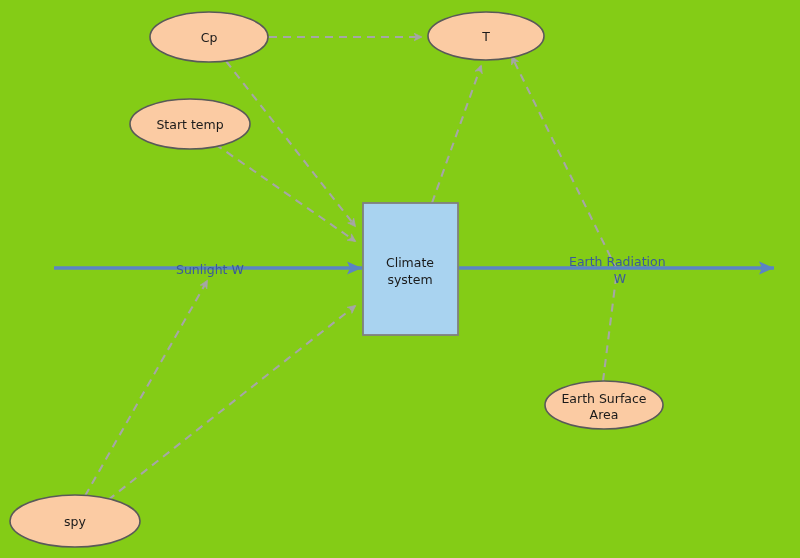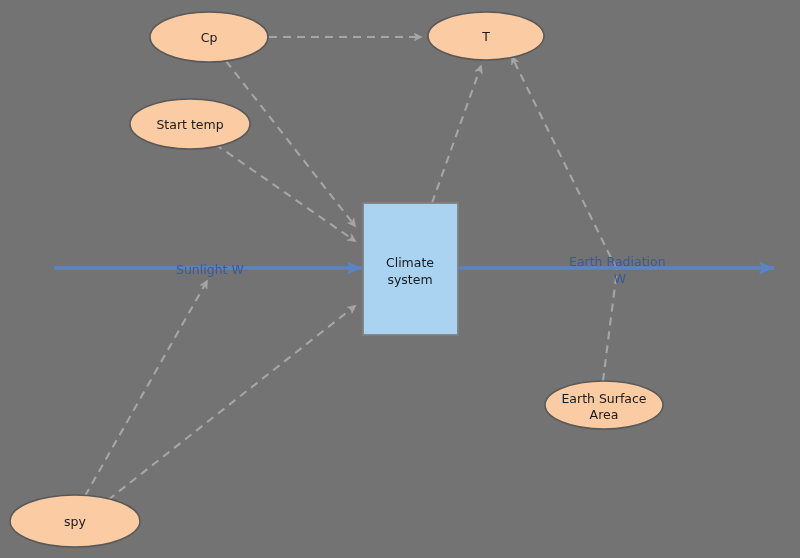--- a/index.html
+++ b/index.html
@@ -8,21 +8,21 @@
     padding: 0;
     background: #ffffff;
   }
   body {
     font-family: "DejaVu Sans", sans-serif;
   }
   #canvas {
     position: relative;
     width: 800px;
     height: 558px;
-    background: #737373;
+    background: #84cc16;
     overflow: hidden;
   }
   #canvas svg.layer {
     position: absolute;
     left: 0;
     top: 0;
     width: 800px;
     height: 558px;
   }
   .node-label {

